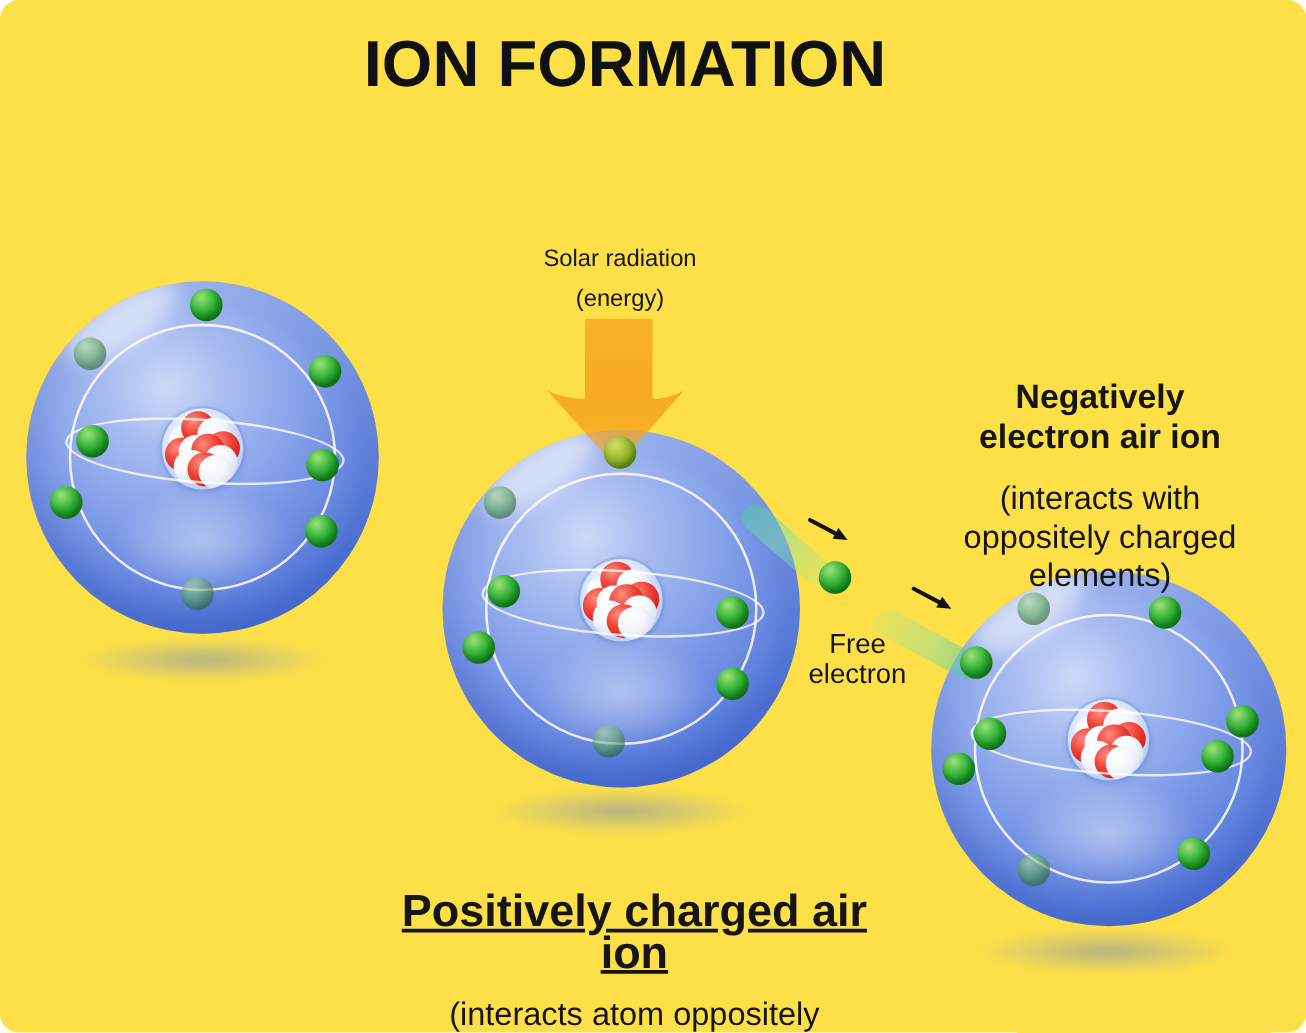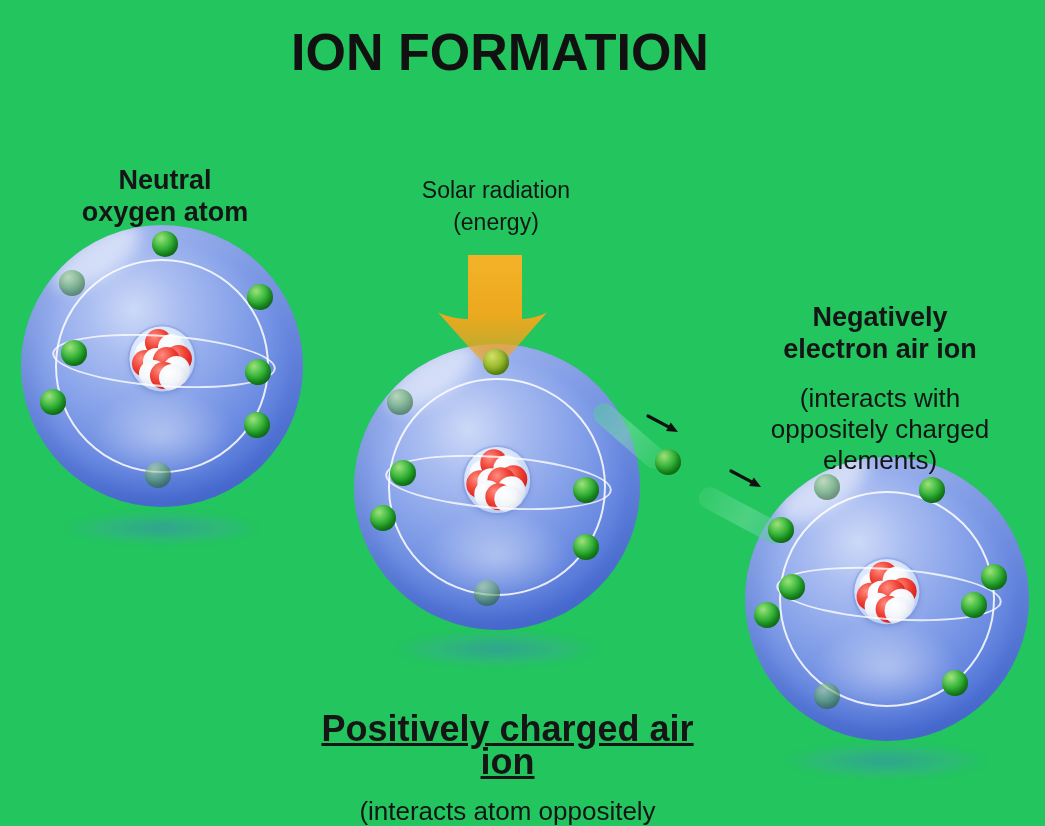--- a/index.html
+++ b/index.html
@@ -1,29 +1,29 @@
 <!DOCTYPE html>
 <html><head>
 <meta charset="utf-8">
 <style>
   html,body{margin:0;padding:0;background:#ffffff;}
   #canvas{
-    position:relative;width:1045px;height:826px;background:#22c55e;overflow:hidden;
-    font-family:"Liberation Sans","DejaVu Sans",sans-serif;color:#151515;
+    position:relative;width:1045px;height:826px;background:#fde047;overflow:hidden;
+    font-family:"Liberation Sans","DejaVu Sans",sans-serif;color:#151515;border-radius:15px;
   }
   
   #title{
     position:absolute;left:0;top:22px;width:1000px;text-align:center;
     font-size:52px;font-weight:700;letter-spacing:0px;color:#111;
   }
   .lbl{position:absolute;text-align:center;white-space:pre-line;}
   .lbl .b{font-weight:700;font-size:27px;line-height:32px;}
   .lbl .n{font-weight:400;font-size:26px;line-height:31px;}
   #lbl-neutral{left:45px;top:146px;width:240px;}
-  #lbl-solar{left:376px;top:174px;width:240px;font-size:23px;line-height:32px;}
+  #lbl-solar{left:376px;top:192px;width:240px;font-size:19px;line-height:32px;}
   #lbl-negative{left:735px;top:283px;width:290px;}
   #lbl-positive{left:290px;top:694px;width:435px;}
   #lbl-positive .b{font-size:36px;line-height:33px;text-decoration:underline;}
   #lbl-free{left:616px;top:503px;width:140px;font-size:22px;line-height:24px;}
   
   .shadow{position:absolute;border-radius:50%;filter:blur(2px);
     background:radial-gradient(ellipse at center, rgba(70,110,225,.38) 0%, rgba(100,135,235,.16) 45%, rgba(130,160,245,0) 70%);}
   #shadow-1{left:62px;top:510px;width:200px;height:36px;}
   #shadow-2{left:392px;top:630px;width:210px;height:38px;}
   #shadow-3{left:780px;top:742px;width:210px;height:38px;}
@@ -181,36 +181,34 @@
     <path d="M3 4 L24 15.1" stroke="#111" stroke-width="3.2" stroke-linecap="round" fill="none"></path>
     <path d="M33 20 L25.8 10.4 L21 19 Z" fill="#111"></path>
   </svg>
   <svg id="dir-arrow-2" class="dir-arrow" viewBox="0 0 36 26">
     <path d="M3 4 L24 15.1" stroke="#111" stroke-width="3.2" stroke-linecap="round" fill="none"></path>
     <path d="M33 20 L25.8 10.4 L21 19 Z" fill="#111"></path>
   </svg>
 
   <div id="free-electron" class="electron" style="transform:none;"></div>
 
-  <div id="lbl-neutral" class="lbl">
-    <div class="b">Neutral
-oxygen atom</div>
-  </div>
 
   <div id="lbl-solar" class="lbl">Solar radiation
 (energy)</div>
 
   <div id="lbl-negative" class="lbl">
     <div class="b">Negatively
 electron air ion</div>
     <div class="n">(interacts with
 oppositely charged
 elements)</div>
   </div>
 
   <div id="lbl-positive" class="lbl">
     <div class="b">Positively charged air ion</div>
     <div class="n">(interacts atom oppositely
 charged elements)</div>
   </div>
 
+  <div id="lbl-free" class="lbl">Free
+electron</div>
 
 </div>
 
 </body></html>

